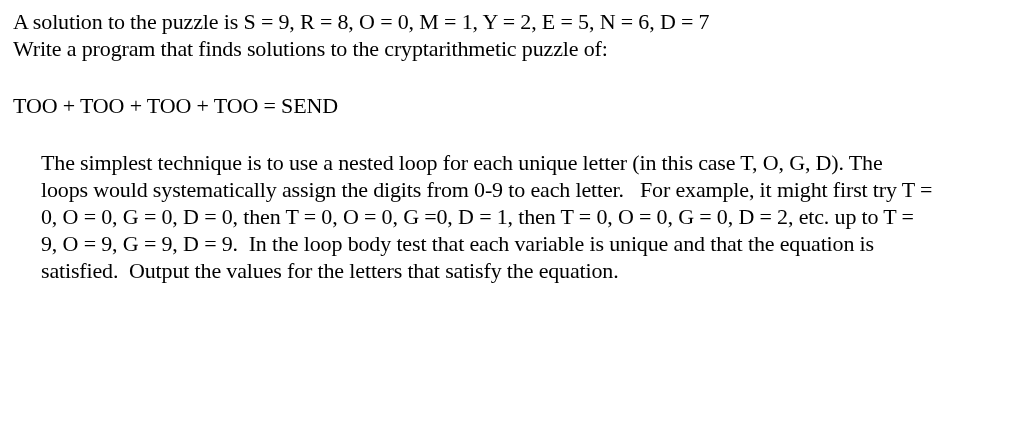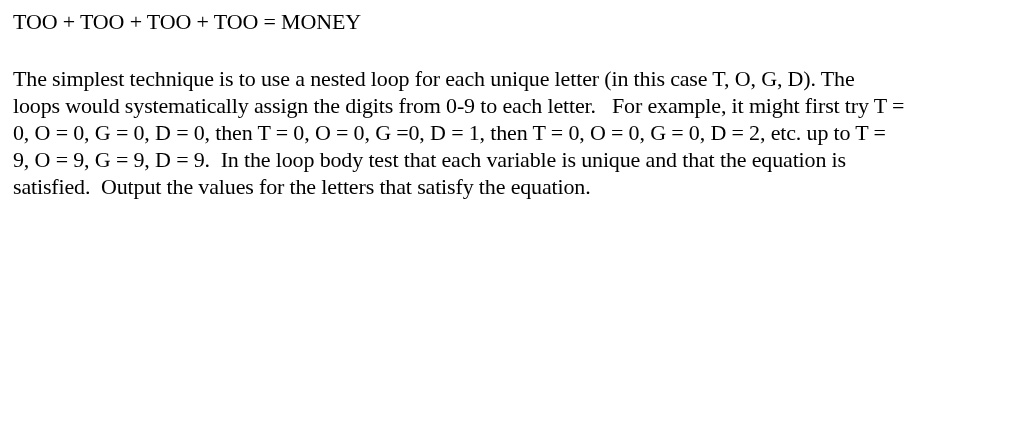--- a/index.html
+++ b/index.html
@@ -23,29 +23,32 @@
     font-size: 22px;
     line-height: 27px;
   }
   .para {
     margin: 0 0 30px 0;
     white-space: pre;      
     letter-spacing: -0.15px;
   }
   .para:last-child {
     margin-bottom: 0;
+    margin-left: 28px;
   }
 </style>
 </head>
 <body>
 
 <div class="page">
 
 
+  <p class="para">A solution to the puzzle is S = 9, R = 8, O = 0, M = 1, Y = 2, E = 5, N = 6, D = 7
+Write a program that finds solutions to the cryptarithmetic puzzle of:</p>
 
-  <p class="para">TOO + TOO + TOO + TOO = MONEY</p>
+  <p class="para">TOO + TOO + TOO + TOO = SEND</p>
 
   <p class="para">The simplest technique is to use a nested loop for each unique letter (in this case T, O, G, D). The
 loops would systematically assign the digits from 0-9 to each letter.   For example, it might first try T =
 0, O = 0, G = 0, D = 0, then T = 0, O = 0, G =0, D = 1, then T = 0, O = 0, G = 0, D = 2, etc. up to T =
 9, O = 9, G = 9, D = 9.  In the loop body test that each variable is unique and that the equation is
 satisfied.  Output the values for the letters that satisfy the equation.</p>
 </div>
 
 </body></html>

